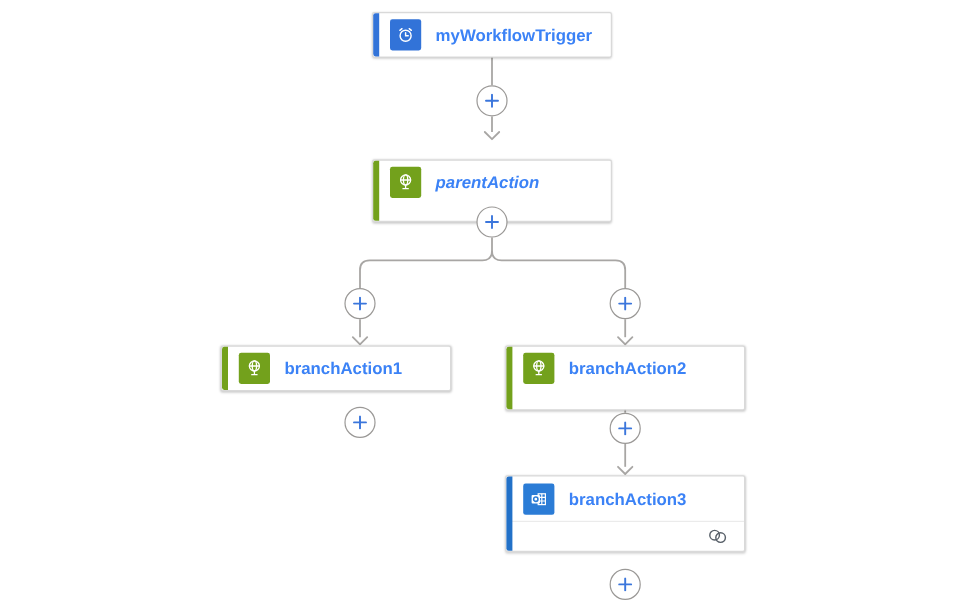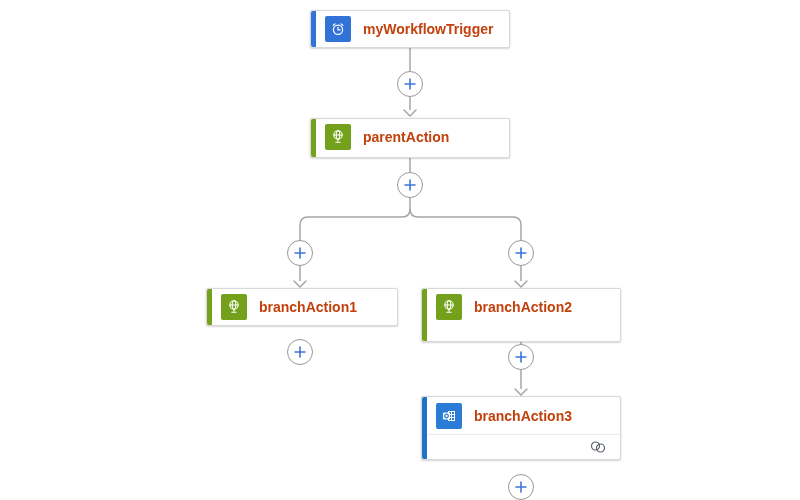--- a/index.html
+++ b/index.html
@@ -95,21 +95,21 @@
     box-sizing: border-box;
     cursor: pointer;
   }
   .plus-glyph {
     display: block;
   }
 </style>
 </head>
 <body>
 
-<div class="canvas" style="color: #c2410c;">
+<div class="canvas" style="color: #3b82f6;">
 
   <svg class="connectors" width="800" height="500" viewBox="0 0 800 500" style="color: rgb(168, 166, 164);">
 
     <path class="edge" d="M410,48 V71"></path>
 
     <path class="edge" d="M410,97 V110"></path>
     <polyline class="arrow" points="404,110 410,116 416,110"></polyline>
 
     <path class="edge" d="M410,155 V172"></path>
 
@@ -136,37 +136,37 @@
           <circle cx="8" cy="8.8" r="4.6"></circle>
           <path d="M8 6.3 V8.8 H10.2"></path>
           <path d="M3.2 4.3 L5 2.9"></path>
           <path d="M12.8 4.3 L11 2.9"></path>
         </svg>
       </div>
       <div class="node-label">myWorkflowTrigger</div>
     </div>
   </div>
 
-  <div class="node" style="left:310px; top:118px; width:200px; height:40px;">
+  <div class="node" style="left:310px; top:133px; width:200px; height:52px;font-style:italic;">
     <div class="accent" style="background-color: rgb(115, 161, 28);"></div>
     <div class="node-row">
       <div class="node-icon" style="background-color: rgb(115, 161, 28);">
         <svg width="16" height="16" viewBox="0 0 16 16" fill="none" stroke="#ffffff" stroke-width="1.1" stroke-linecap="round">
           <circle cx="8" cy="6" r="4.2"></circle>
           <ellipse cx="8" cy="6" rx="1.8" ry="4.2"></ellipse>
           <path d="M3.9 6 H12.1"></path>
           <path d="M8 10.2 V12.2"></path>
           <path d="M5.8 13.2 H10.2"></path>
         </svg>
       </div>
       <div class="node-label">parentAction</div>
     </div>
   </div>
 
-  <div class="node" style="left:206px; top:288px; width:192px; height:38px;">
+  <div class="node" style="left:184px; top:288px; width:192px; height:38px;">
     <div class="accent" style="background-color: rgb(115, 161, 28);"></div>
     <div class="node-row">
       <div class="node-icon" style="background-color: rgb(115, 161, 28);">
         <svg width="16" height="16" viewBox="0 0 16 16" fill="none" stroke="#ffffff" stroke-width="1.1" stroke-linecap="round">
           <circle cx="8" cy="6" r="4.2"></circle>
           <ellipse cx="8" cy="6" rx="1.8" ry="4.2"></ellipse>
           <path d="M3.9 6 H12.1"></path>
           <path d="M8 10.2 V12.2"></path>
           <path d="M5.8 13.2 H10.2"></path>
         </svg>

